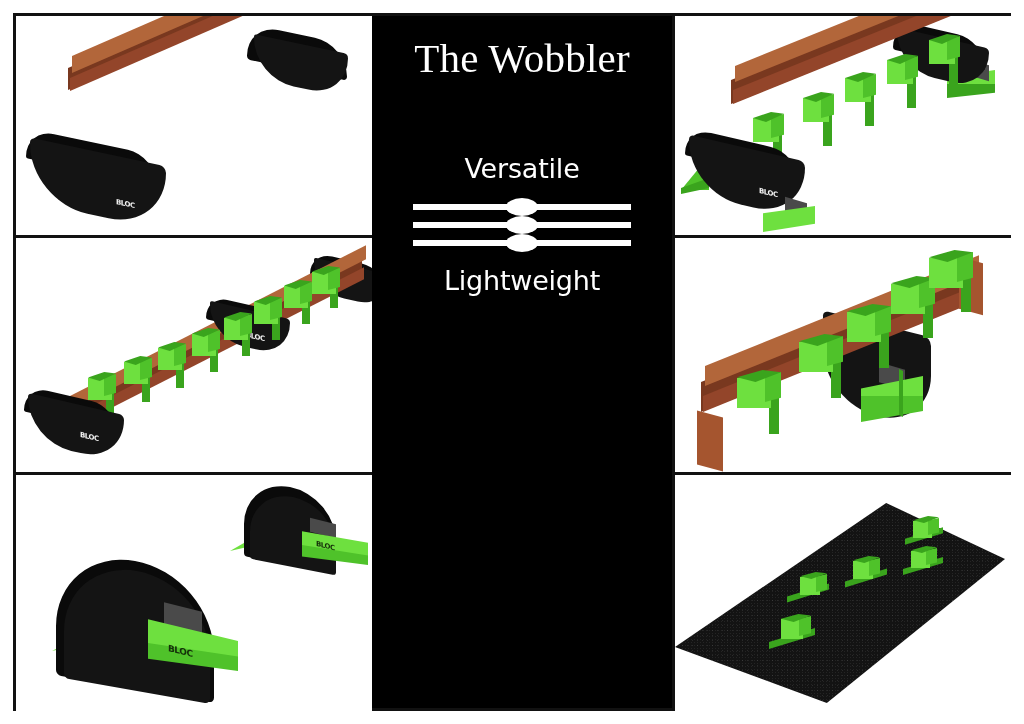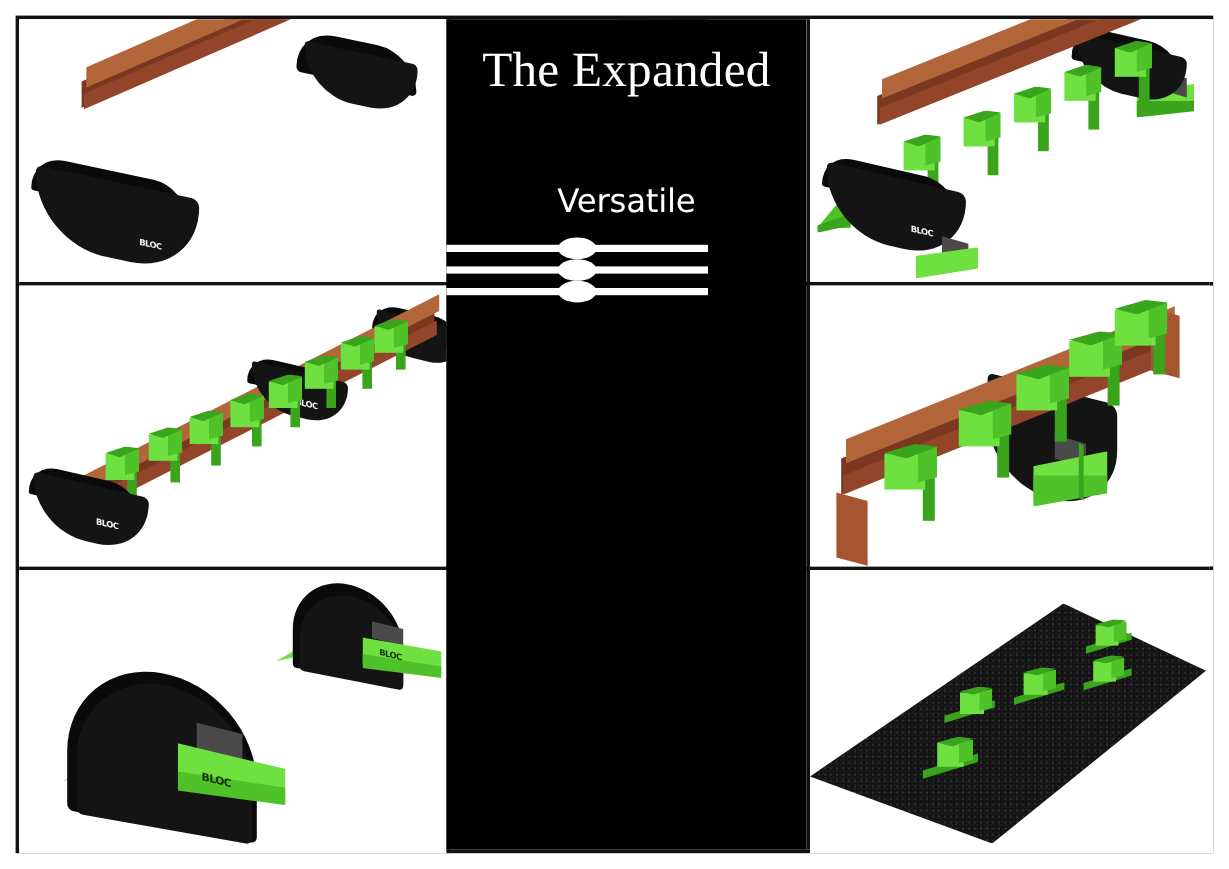--- a/index.html
+++ b/index.html
@@ -59,20 +59,21 @@
     letter-spacing: 0.2px;
     margin-top: 20px;
     line-height: 1.1;
     white-space: nowrap;
   }
   .features {
     margin-top: 74px;
     width: 100%;
     display: flex;
     flex-direction: column;
+    align-items: center;
   }
   .feature-label {
     font-family: "DejaVu Sans", sans-serif;
     font-size: 27px;
     font-weight: 400;
     line-height: 1.05;
     color: #ffffff;
     text-align: center;
     white-space: nowrap;
     letter-spacing: -0.2px;
@@ -413,21 +414,21 @@
 
         <div class="sh g-dark" style="left:230px;top:58px;width:38px;height:6px;transform:skewY(-17deg);"></div>
         <div class="sh g-lite" style="left:238px;top:46px;width:19px;height:17px;"></div>
         <div class="sh g-mid" style="left:253px;top:43px;width:11px;height:17px;clip-path:polygon(0 14%,100% 0,100% 86%,0 100%);"></div>
         <div class="sh g-dark" style="left:238px;top:41px;width:26px;height:7px;clip-path:polygon(0 60%,58% 0,100% 18%,42% 100%);"></div>
       </div>
     </div>
 
     <div class="center-panel">
 
-      <div class="center-title">The Expanded</div>
+      <div class="center-title">The Wobbler</div>
 
       <div class="features">
 
         <div class="feature-label f0">Versatile</div>
 
         <div class="divider">
           <div class="bar"></div>
           <div class="knob"></div>
         </div>
 
@@ -436,17 +437,18 @@
           <div class="bar"></div>
           <div class="knob"></div>
         </div>
 
 
         <div class="divider">
           <div class="bar"></div>
           <div class="knob"></div>
         </div>
 
+        <div class="feature-label flast">Lightweight</div>
       </div>
     </div>
 
   </div>
 </div>
 
 </body></html>

